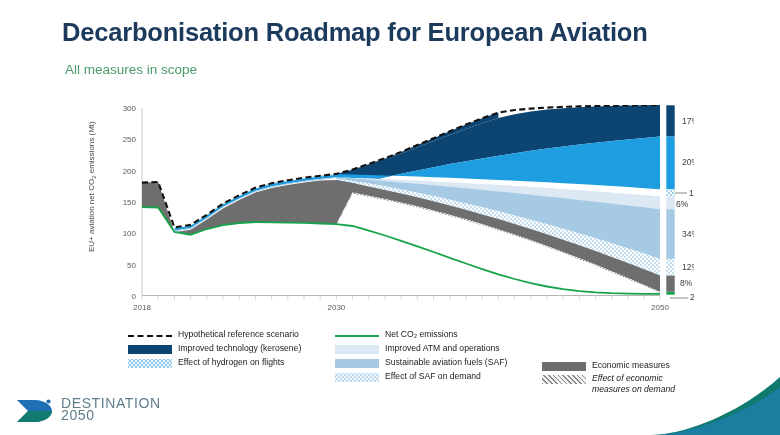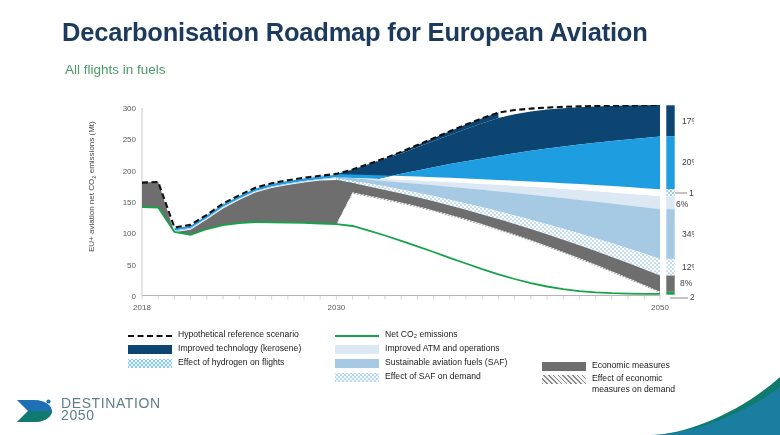--- a/index.html
+++ b/index.html
@@ -33,21 +33,21 @@
 
   
   #legend{
     position:absolute;left:128px;top:328px;width:570px;height:56px;
     font-size:8.6px;color:#1a1a1a;
   }
   .lg-col{position:absolute;top:0;}
   .lg-row{display:flex;align-items:center;height:13.6px;margin-bottom:0.4px;}
   .sw{width:44px;height:9px;margin-right:6px;flex:0 0 44px;margin-top:2px;}
   .lg-txt{line-height:11px;white-space:nowrap;}
-  .lg-txt.wrap{white-space:normal;width:108px;line-height:10.6px;}
+  .lg-txt.wrap{white-space:normal;width:108px;line-height:10.6px;font-style:italic;}
   .sw-line{position:relative;background:none;}
   .sw-line:after{content:"";position:absolute;left:0;top:4px;width:44px;border-top:2px solid #16a34a;}
   .sw-dash{position:relative;background:none;}
   .sw-dash:after{content:"";position:absolute;left:0;top:4px;width:44px;
     border-top:2.2px dashed #111;}
 
   
   #logo{position:absolute;left:14px;top:397px;width:150px;height:30px;}
   #logo-text{position:absolute;left:47px;top:0px;color:#5f7d8c;
     font-size:14px;line-height:12.2px;letter-spacing:0.6px;}
@@ -59,21 +59,21 @@
 
   <div id="corner-swoosh">
     <svg width="130" height="58" viewBox="0 0 130 58">
       <path d="M130 0 L130 58 L0 58 C38 58 92 34 130 0 Z" fill="#0f7a6d"></path>
       <path d="M130 10 L130 58 L6 58 C44 56 96 36 130 10 Z" fill="#1b7ea6" opacity="0.92"></path>
       <path d="M130 26 L130 58 L22 58 C58 56 102 44 130 26 Z" fill="#0f7a6d" opacity="0.0"></path>
     </svg>
   </div>
 
   <div id="title">Decarbonisation Roadmap for European Aviation</div>
-  <div id="subtitle">All flights in fuels</div>
+  <div id="subtitle">All measures in scope</div>
 
   <div id="chart">
     <svg id="plotsvg" width="610" height="215" viewBox="0 0 610 215">
 
       <text class="axis-title" transform="translate(10,152) rotate(-90)">
         EU+ aviation net CO<tspan dy="2" font-size="6">2</tspan><tspan dy="-2"> emissions (Mt)</tspan>
       </text>
 
       <g>
         <text class="axis-label" x="52" y="11" text-anchor="end">300</text>

